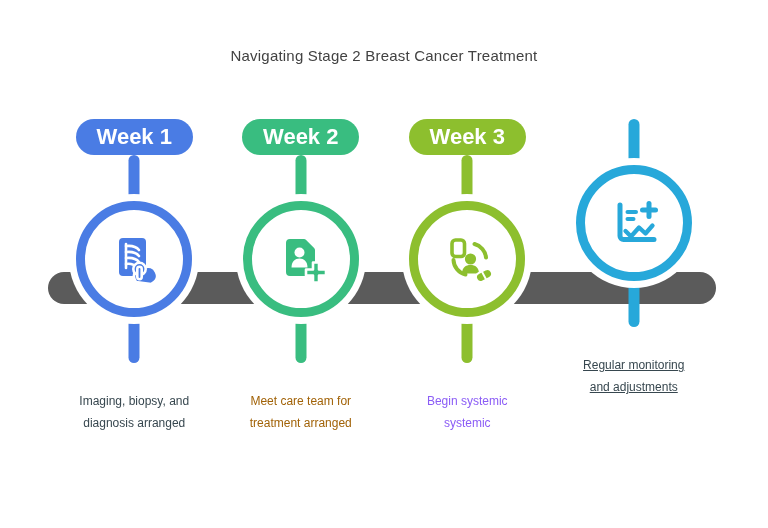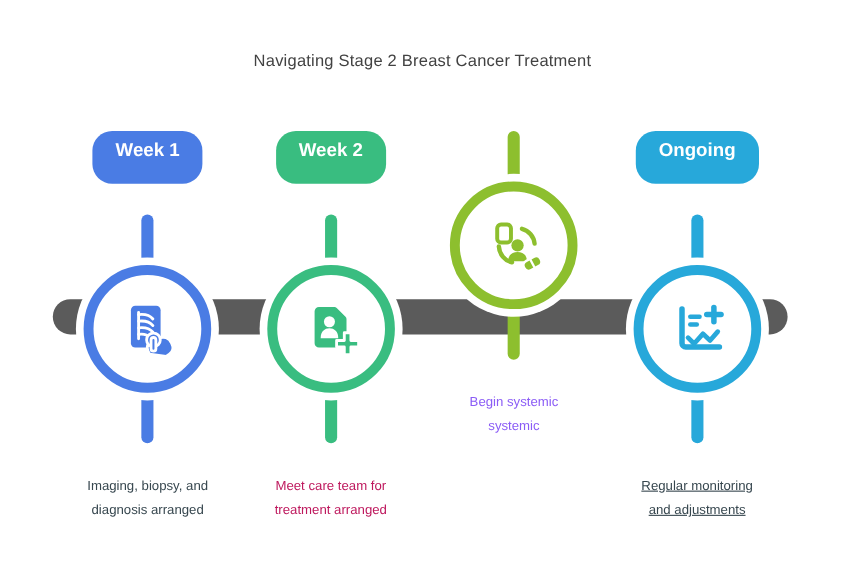--- a/index.html
+++ b/index.html
@@ -40,29 +40,28 @@
     display: flex;
     z-index: 2;
   }
   .step {
     flex: 1;
     display: flex;
     flex-direction: column;
     align-items: center;
   }
   .pill {
-    height: 48px;
+    height: 36px;
     line-height: 36px;
     padding: 0 21px;
     border-radius: 18px;
     background: var(--accent);
     color: #ffffff;
-    font-size: 17px;
+    font-size: 22px;
     font-weight: 700;
-    margin-bottom: 28px;
     white-space: nowrap;
   }
   .node {
     position: relative;
     width: 132px;
     height: 208px;
   }
   .stem {
     position: absolute;
     left: 50%;
@@ -145,27 +144,28 @@
         <div class="stem"></div>
         <div class="circle">
           <svg width="56" height="56" viewBox="0 0 56 56">
             <path fill="currentColor" d="M17 8 h14 a3 3 0 0 1 2.1 0.9 l8 8 a3 3 0 0 1 0.9 2.1 v22 a4 4 0 0 1 -4 4 h-21 a4 4 0 0 1 -4 -4 v-29 a4 4 0 0 1 4 -4 z"></path>
             <circle cx="26.5" cy="21.5" r="5" fill="#fff"></circle>
             <path d="M18.5 36.5 c0 -6 3.6 -9 8 -9 s8 3 8 9 z" fill="#fff"></path>
             <path fill="currentColor" stroke="#fff" stroke-width="2.6" stroke-linejoin="round" d="M40 31.5 h6 v7 h7 v6 h-7 v7 h-6 v-7 h-7 v-6 h7 z"></path>
           </svg>
         </div>
       </div>
-      <div class="desc" style="color: #be185d;">
+      <div class="desc" style="color: #a16207;">
         <div>Meet care team for</div>
         <div>treatment arranged</div>
       </div>
     </div>
 
     <div class="step" style="--accent: #8dbf2e;">
+      <div class="pill">Week 3</div>
       <div class="node">
         <div class="stem"></div>
         <div class="circle">
           <svg width="56" height="56" viewBox="0 0 56 56">
             <g stroke="currentColor" fill="none" stroke-linecap="round">
               <rect x="13" y="9" width="12.5" height="16.5" rx="3.5" stroke-width="3.6"></rect>
               <path d="M35.5 13 a15.5 15.5 0 0 1 11.5 13.5" stroke-width="4"></path>
               <path d="M14.5 29 a15.5 15.5 0 0 0 12 14.5" stroke-width="4"></path>
             </g>
             <circle cx="31.5" cy="28" r="5.6" fill="currentColor"></circle>
@@ -177,21 +177,20 @@
           </svg>
         </div>
       </div>
       <div class="desc" style="color: #8b5cf6;">
         <div>Begin systemic</div>
         <div>systemic</div>
       </div>
     </div>
 
     <div class="step" style="--accent: #27a8da;">
-      <div class="pill">Ongoing</div>
       <div class="node">
         <div class="stem"></div>
         <div class="circle">
           <svg width="56" height="56" viewBox="0 0 56 56">
             <g stroke="currentColor" fill="none" stroke-linecap="round" stroke-linejoin="round">
               <path d="M14 10 v31 a3.5 3.5 0 0 0 3.5 3.5 h30.5" stroke-width="5"></path>
               <path d="M21.5 17 h8.5" stroke-width="4"></path>
               <path d="M21.5 24 h6" stroke-width="4"></path>
               <path d="M43 8.5 v13" stroke-width="5"></path>
               <path d="M36.5 15 h13" stroke-width="5"></path>

